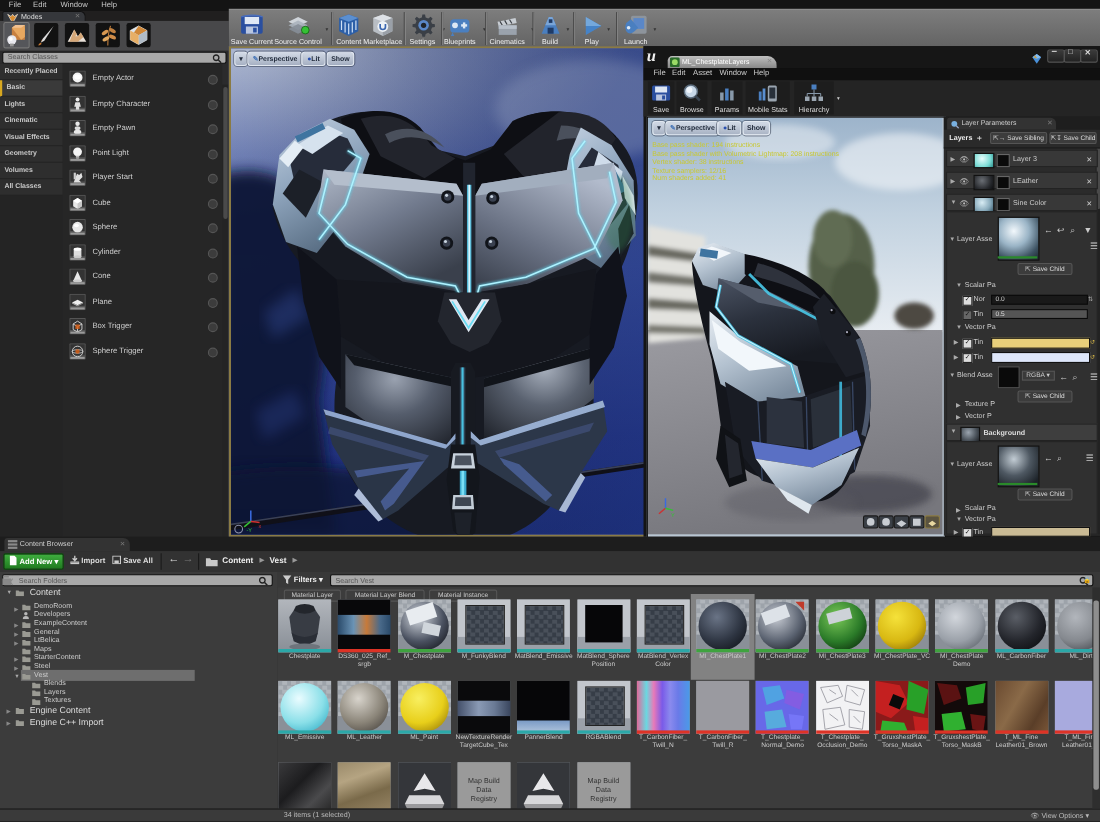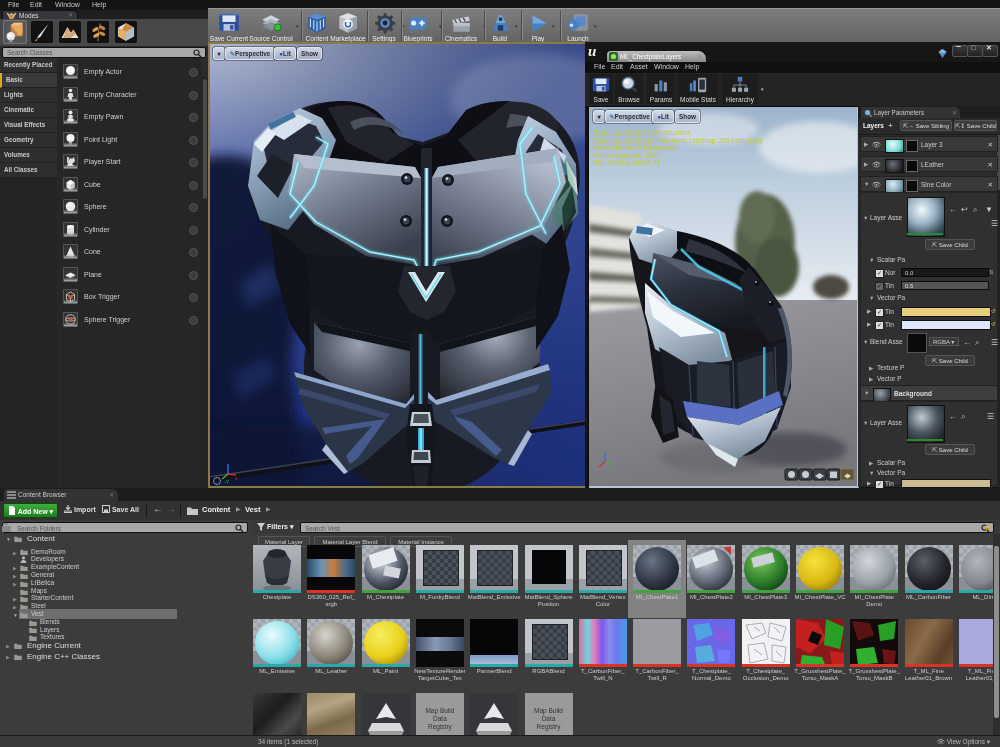--- a/index.html
+++ b/index.html
@@ -960,26 +960,26 @@
         </svg>
         <span style="position:absolute;left:40px;top:105.6px;font-size:6.5px;font-weight:normal;color:#ccc;white-space:nowrap">Layers</span>
         <svg style="position:absolute;left:29px;top:114.5px" width="8" height="6" viewBox="0 0 10 8">
           <path d="M0 1 h3.5 l1 1.2 h5.5 v5.8 h-10 z" fill="#9a9a93"></path>
         </svg>
         <span style="position:absolute;left:40px;top:113px;font-size:6.5px;font-weight:normal;color:#ccc;white-space:nowrap">Textures</span>
         <span style="position:absolute;left:6px;top:123px;font-size:5px;color:#888">▶</span>
         <svg style="position:absolute;left:14px;top:122.5px" width="8" height="6" viewBox="0 0 10 8">
           <path d="M0 1 h3.5 l1 1.2 h5.5 v5.8 h-10 z" fill="#9a9a93"></path>
         </svg>
-        <span style="position:absolute;left:27px;top:121px;font-size:8px;font-weight:normal;color:#ddd;white-space:nowrap">Engine Current</span>
+        <span style="position:absolute;left:27px;top:121px;font-size:8px;font-weight:normal;color:#ddd;white-space:nowrap">Engine Content</span>
         <span style="position:absolute;left:6px;top:134px;font-size:5px;color:#888">▶</span>
         <svg style="position:absolute;left:14px;top:133.5px" width="8" height="6" viewBox="0 0 10 8">
           <path d="M0 1 h3.5 l1 1.2 h5.5 v5.8 h-10 z" fill="#9a9a93"></path>
         </svg>
-        <span style="position:absolute;left:27px;top:132px;font-size:8px;font-weight:normal;color:#ddd;white-space:nowrap">Engine C++ Classes</span>
+        <span style="position:absolute;left:27px;top:132px;font-size:8px;font-weight:normal;color:#ddd;white-space:nowrap">Engine C++ Import</span>
       </div>
     <div id="gridcol">
         <div style="position:absolute;left:0;top:0;width:748px;height:14px;background:#383838">
  <svg style="position:absolute;left:5px;top:3px" width="8" height="8" viewBox="0 0 8 8">
             <path d="M0 0 h8 l-3 4 v4 l-2 -1.2 v-2.8 z" fill="#ccc"></path>
           </svg>
  <span style="position:absolute;left:15px;top:3px;font-size:7px;font-weight:bold;color:#eee">Filters ▾</span>
  <div style="position:absolute;left:48px;top:1.5px;width:694px;height:11px;background:#a9a9a9;border:1px solid #111;border-radius:2px;font-size:6.5px;color:#555;line-height:11px;padding-left:4px;box-sizing:border-box">Search Vest<svg style="position:absolute;right:3px;top:1px" width="9" height="9" viewBox="0 0 9 9">
               <circle cx="3.5" cy="3.5" r="2.5" fill="none" stroke="#222" stroke-width="1.2"></circle>
               <line x1="5.5" y1="5.5" x2="8" y2="8" stroke="#222" stroke-width="1.4"></line>

